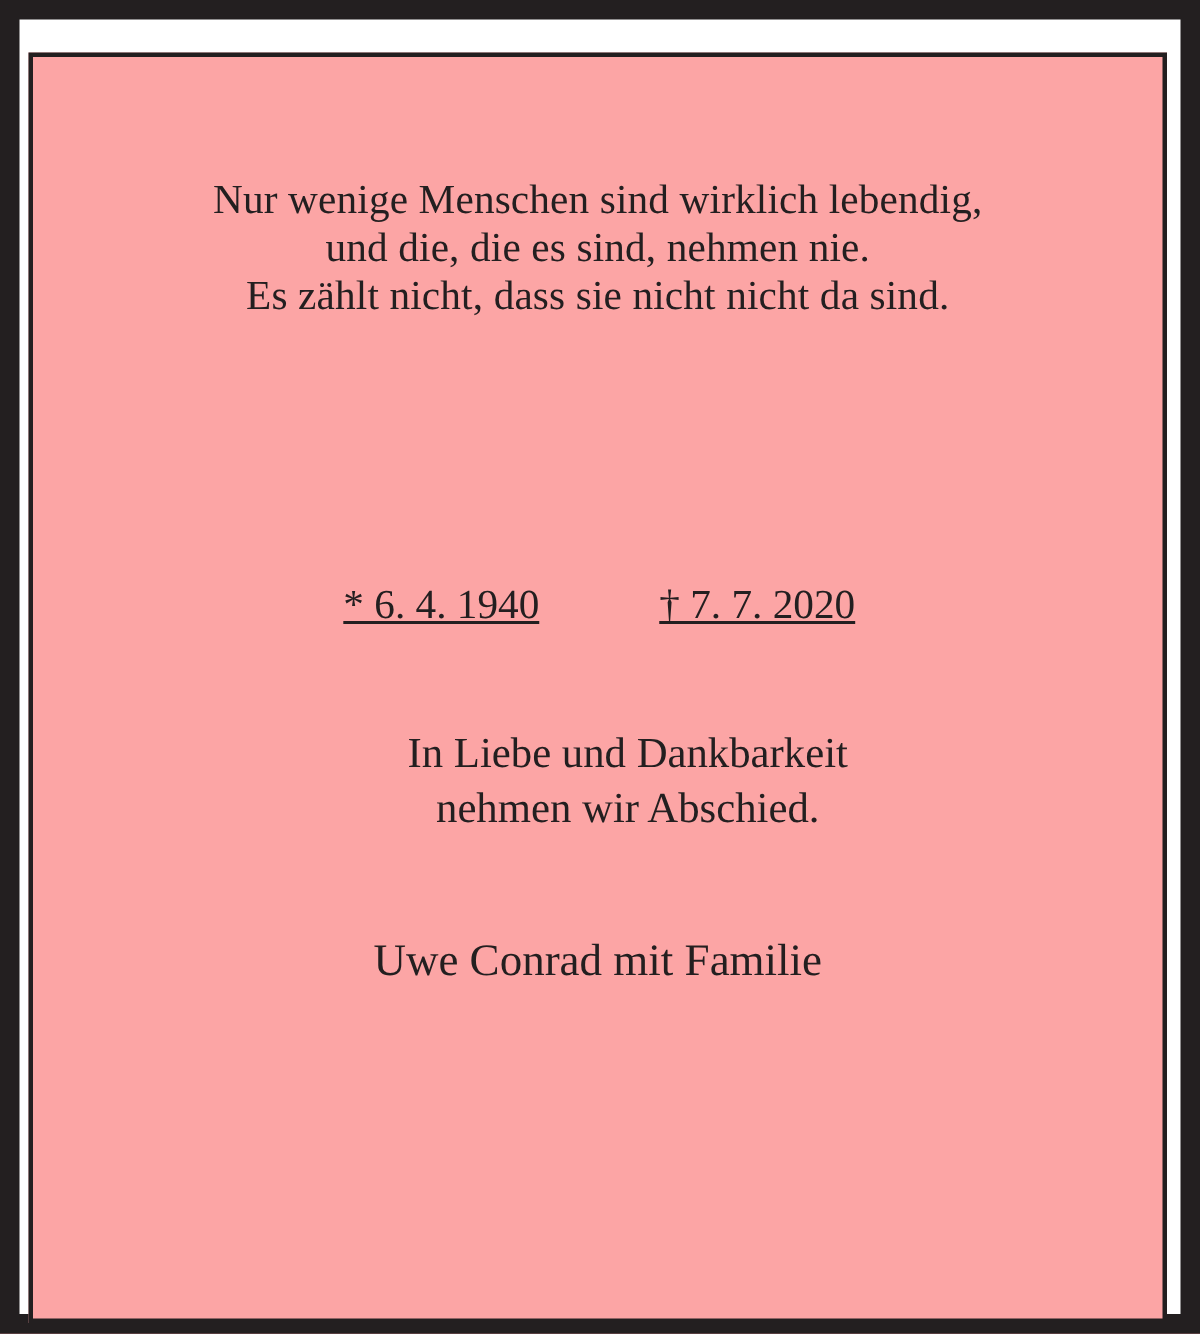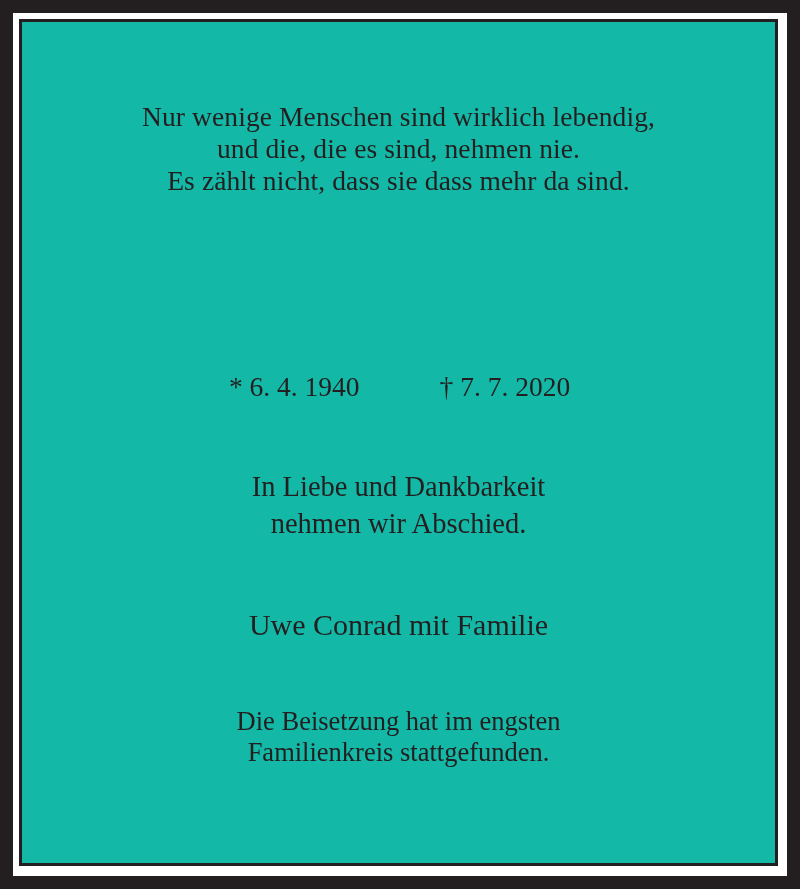--- a/index.html
+++ b/index.html
@@ -19,25 +19,25 @@
       position: absolute;
       left: 13px;
       top: 13px;
       width: 774px;
       height: 863px;
       background: #ffffff;
     }
     .inner-frame {
       position: absolute;
       left: 6px;
-      top: 6px;
+      top: 22px;
       width: 753px;
       height: 841px;
       border: 3px solid #231f20;
-      background: #14b8a6;
+      background: #fca5a5;
     }
     .block {
       position: absolute;
       left: 0;
       width: 100%;
       text-align: center;
     }
     .line {
       display: block;
       white-space: nowrap;
@@ -57,25 +57,27 @@
     }
     .dates {
       top: 348px;
       font-size: 27.5px;
       line-height: 34px;
       display: flex;
       justify-content: center;
       gap: 80px;
       padding-left: 2px;
       box-sizing: border-box;
+      text-decoration: underline;
     }
     .farewell {
       top: 446px;
       font-size: 28.5px;
       line-height: 37px;
+      margin-left: 20px;
     }
     .family {
       top: 586px;
       font-size: 30px;
       line-height: 34px;
       font-weight: normal;
     }
     .burial {
       top: 684px;
       font-size: 26.5px;
@@ -84,35 +86,31 @@
   </style>
 </head>
 <body>
 
 <div class="outer-frame">
   <div class="inner-frame">
 
     <div class="block quote">
       <span class="line">Nur wenige Menschen sind wirklich lebendig,</span>
       <span class="line">und die, die es sind, nehmen nie.</span>
-      <span class="line">Es zählt nicht, dass sie dass mehr da sind.</span>
+      <span class="line">Es zählt nicht, dass sie nicht nicht da sind.</span>
     </div>
 
 
     <div class="block dates">
       <span>* 6. 4. 1940</span>
       <span>† 7. 7. 2020</span>
     </div>
 
     <div class="block farewell">
       <span class="line">In Liebe und Dankbarkeit</span>
       <span class="line">nehmen wir Abschied.</span>
     </div>
 
     <div class="block family">Uwe Conrad mit Familie</div>
 
-    <div class="block burial">
-      <span class="line">Die Beisetzung hat im engsten</span>
-      <span class="line">Familienkreis stattgefunden.</span>
-    </div>
 
   </div>
 </div>
 
 </body></html>

